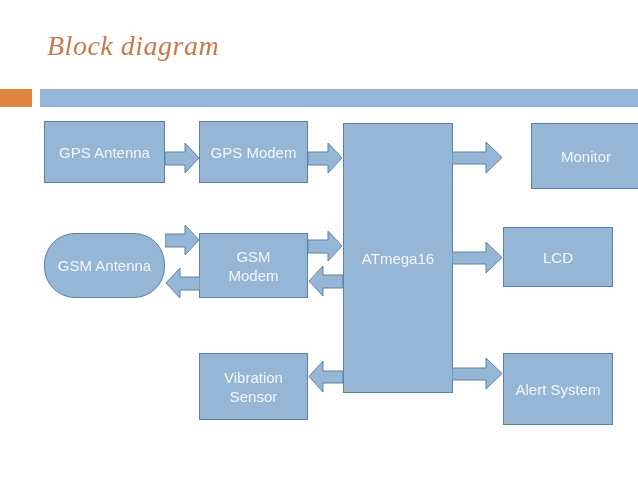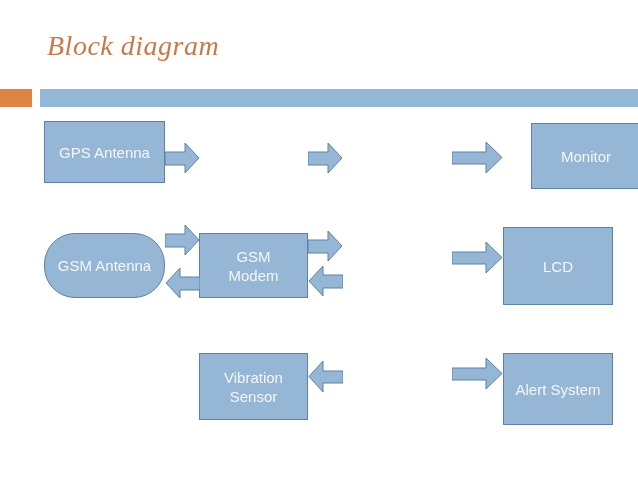--- a/index.html
+++ b/index.html
@@ -53,21 +53,21 @@
     stroke-width:1;
   }
   
   #n-gps-antenna    { left:44px;  top:121px; width:121px; height:62px;  }
   #n-gps-modem      { left:199px; top:121px; width:109px; height:62px;  }
   #n-gsm-antenna    { left:44px;  top:233px; width:121px; height:65px;border-radius:31px;  }
   #n-gsm-modem      { left:199px; top:233px; width:109px; height:65px;  }
   #n-vibration      { left:199px; top:353px; width:109px; height:67px;  }
   #n-atmega16       { left:343px; top:123px; width:110px; height:270px; }
   #n-monitor        { left:503px; top:123px; width:110px; height:66px;margin-left:28px;  }
-  #n-lcd            { left:503px; top:227px; width:110px; height:78px;  }
+  #n-lcd            { left:503px; top:227px; width:110px; height:60px;  }
   #n-alert          { left:503px; top:353px; width:110px; height:72px;  }
   
   #a1  { left:165px; top:142px; }
   #a2  { left:308px; top:142px; }
   #a3  { left:165px; top:224px; }
   #a4  { left:165px; top:267px; }
   #a5  { left:308px; top:230px; }
   #a6  { left:308px; top:265px; }
   #a7  { left:308px; top:360px; }
   #a8  { left:452px; top:141px; }
@@ -80,28 +80,34 @@
 <div class="slide">
 
   <h1 class="slide-title">Block diagram</h1>
 
   <div class="accent-orange"></div>
   <div class="accent-bar"></div>
 
   <div class="node" id="n-gps-antenna">
     <span>GPS Antenna</span>
   </div>
+  <div class="node" id="n-gps-modem">
+    <span>GPS Modem</span>
+  </div>
   <div class="node" id="n-gsm-antenna">
     <span>GSM Antenna</span>
   </div>
   <div class="node" id="n-vibration">
     <span>Vibration Sensor</span>
   </div>
   <div class="node" id="n-gsm-modem">
     <span>GSM Modem</span>
+  </div>
+  <div class="node" id="n-atmega16">
+    <span>ATmega16</span>
   </div>
   <div class="node" id="n-monitor">
     <span>Monitor</span>
   </div>
   <div class="node" id="n-lcd">
     <span>LCD</span>
   </div>
   <div class="node" id="n-alert">
     <span>Alert System</span>
   </div>

